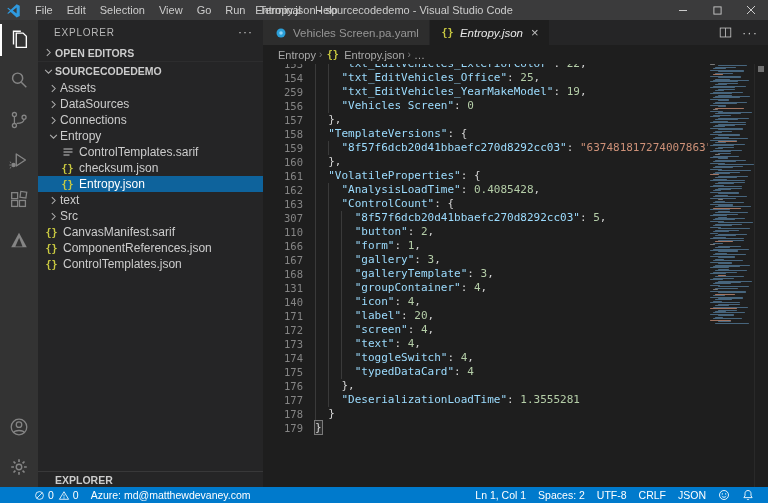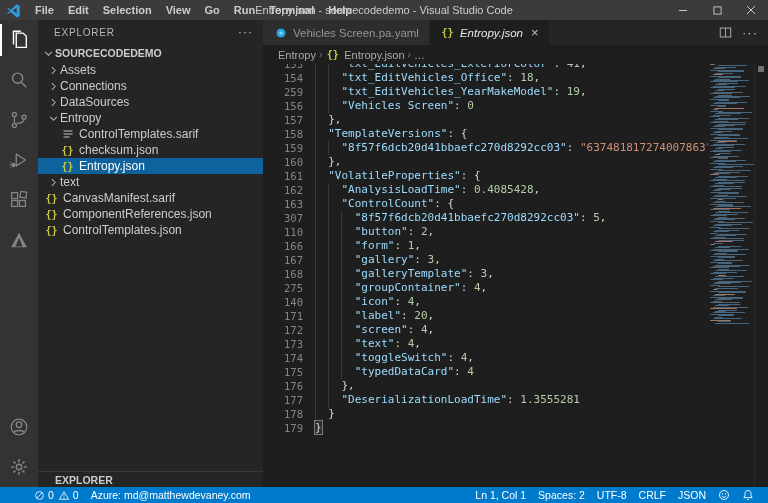--- a/index.html
+++ b/index.html
@@ -5,21 +5,21 @@
   * { margin:0; padding:0; box-sizing:border-box; }
   html,body { width:768px; height:503px; overflow:hidden; background:#1e1e1e;
               font-family:"Liberation Sans", sans-serif; }
   .window { width:768px; height:503px; display:flex; flex-direction:column; }
 
   
   .titlebar { height:20px; background:#3b3b3c; display:flex; align-items:center;
               position:relative; flex:0 0 auto; color:#cccccc; font-size:11px; }
   .vscode-logo { width:16px; height:16px; margin:0 6px 0 6px; display:flex; align-items:center; }
   .menus { display:flex; align-items:center; height:100%; }
-  .menu-item { padding:0 7px; height:100%; display:flex; align-items:center; cursor:default;font-weight:bold; }
+  .menu-item { padding:0 7px; height:100%; display:flex; align-items:center; cursor:default; }
   .win-title { position:absolute; left:0; right:0; text-align:center; pointer-events:none;
                color:#cccccc; font-size:11px; }
   .win-controls { margin-left:auto; display:flex; height:100%; z-index:2; }
   .win-btn { width:34px; height:100%; display:flex; align-items:center; justify-content:center;
              color:#cccccc; }
 
   
   .main { flex:1 1 auto; display:flex; min-height:0; }
 
   
@@ -214,20 +214,28 @@
           </div>
         </div>
     </div>
 
     <div class="sidebar">
       <div class="sb-title">
         <span>EXPLORER</span>
         <span class="more">···</span>
       </div>
       <div id="sb-sections">
+          <div class="sb-section open-editors">
+            <span class="chev">
+              <svg width="9" height="9" viewBox="0 0 16 16">
+                <path d="M5 2l6 6-6 6" fill="none" stroke="currentColor" stroke-width="1.8"></path>
+              </svg>
+            </span>
+            <span>OPEN EDITORS</span>
+          </div>
           <div class="sb-section">
             <span class="chev expanded">
               <svg width="9" height="9" viewBox="0 0 16 16">
                 <path d="M5 2l6 6-6 6" fill="none" stroke="currentColor" stroke-width="1.8"></path>
               </svg>
             </span>
             <span>SOURCECODEDEMO</span>
           </div>
         </div>
       <div class="tree" id="tree">
@@ -238,29 +246,29 @@
               </svg>
             </span>
             <span>Assets</span>
           </div>
           <div class="tree-row" style="padding-left: 8px;">
             <span class="chev">
               <svg width="9" height="9" viewBox="0 0 16 16">
                 <path d="M5 2l6 6-6 6" fill="none" stroke="currentColor" stroke-width="1.8"></path>
               </svg>
             </span>
-            <span>Connections</span>
+            <span>DataSources</span>
           </div>
           <div class="tree-row" style="padding-left: 8px;">
             <span class="chev">
               <svg width="9" height="9" viewBox="0 0 16 16">
                 <path d="M5 2l6 6-6 6" fill="none" stroke="currentColor" stroke-width="1.8"></path>
               </svg>
             </span>
-            <span>DataSources</span>
+            <span>Connections</span>
           </div>
           <div class="tree-row" style="padding-left: 8px;">
             <span class="chev expanded">
               <svg width="9" height="9" viewBox="0 0 16 16">
                 <path d="M5 2l6 6-6 6" fill="none" stroke="currentColor" stroke-width="1.8"></path>
               </svg>
             </span>
             <span>Entropy</span>
           </div>
           <div class="tree-row" style="padding-left: 22px;">
@@ -279,20 +287,28 @@
             <span class="file-ico ico-json">{}</span>
             <span>Entropy.json</span>
           </div>
           <div class="tree-row" style="padding-left: 8px;">
             <span class="chev">
               <svg width="9" height="9" viewBox="0 0 16 16">
                 <path d="M5 2l6 6-6 6" fill="none" stroke="currentColor" stroke-width="1.8"></path>
               </svg>
             </span>
             <span>text</span>
+          </div>
+          <div class="tree-row" style="padding-left: 8px;">
+            <span class="chev">
+              <svg width="9" height="9" viewBox="0 0 16 16">
+                <path d="M5 2l6 6-6 6" fill="none" stroke="currentColor" stroke-width="1.8"></path>
+              </svg>
+            </span>
+            <span>Src</span>
           </div>
           <div class="tree-row" style="padding-left: 6px;">
             <span class="file-ico ico-json">{}</span>
             <span>CanvasManifest.sarif</span>
           </div>
           <div class="tree-row" style="padding-left: 6px;">
             <span class="file-ico ico-json">{}</span>
             <span>ComponentReferences.json</span>
           </div>
           <div class="tree-row" style="padding-left: 6px;">
@@ -341,37 +357,37 @@
             <span class="file-ico ico-json" style="margin: 0px;">{}</span>
             <span>Entropy.json</span>
           </span>
           <span class="sep">›</span>
           <span class="bc-item">
             <span>…</span>
           </span>
         </div>
       <div class="codewrap">
         <div class="codelines" id="codelines">
-            <div class="line"><span class="lnum">153</span><span class="ltext"><span class="guide"></span><span class="guide"></span><span class="k">"txt_EditVehicles_ExteriorColor"</span><span class="p">: </span><span class="n">41</span><span class="p">,</span></span></div>
-            <div class="line"><span class="lnum">154</span><span class="ltext"><span class="guide"></span><span class="guide"></span><span class="k">"txt_EditVehicles_Office"</span><span class="p">: </span><span class="n">18</span><span class="p">,</span></span></div>
+            <div class="line"><span class="lnum">153</span><span class="ltext"><span class="guide"></span><span class="guide"></span><span class="k">"txt_EditVehicles_ExteriorColor"</span><span class="p">: </span><span class="n">22</span><span class="p">,</span></span></div>
+            <div class="line"><span class="lnum">154</span><span class="ltext"><span class="guide"></span><span class="guide"></span><span class="k">"txt_EditVehicles_Office"</span><span class="p">: </span><span class="n">25</span><span class="p">,</span></span></div>
             <div class="line"><span class="lnum">259</span><span class="ltext"><span class="guide"></span><span class="guide"></span><span class="k">"txt_EditVehicles_YearMakeModel"</span><span class="p">: </span><span class="n">19</span><span class="p">,</span></span></div>
             <div class="line"><span class="lnum">156</span><span class="ltext"><span class="guide"></span><span class="guide"></span><span class="k">"Vehicles Screen"</span><span class="p">: </span><span class="n">0</span></span></div>
             <div class="line"><span class="lnum">157</span><span class="ltext"><span class="guide"></span><span class="p">},</span></span></div>
             <div class="line"><span class="lnum">158</span><span class="ltext"><span class="guide"></span><span class="k">"TemplateVersions"</span><span class="p">: {</span></span></div>
             <div class="line"><span class="lnum">159</span><span class="ltext"><span class="guide"></span><span class="guide"></span><span class="k">"8f57f6dcb20d41bbaefc270d8292cc03"</span><span class="p">: </span><span class="s">"637481817274007863"</span></span></div>
             <div class="line"><span class="lnum">160</span><span class="ltext"><span class="guide"></span><span class="p">},</span></span></div>
             <div class="line"><span class="lnum">161</span><span class="ltext"><span class="guide"></span><span class="k">"VolatileProperties"</span><span class="p">: {</span></span></div>
             <div class="line"><span class="lnum">162</span><span class="ltext"><span class="guide"></span><span class="guide"></span><span class="k">"AnalysisLoadTime"</span><span class="p">: </span><span class="n">0.4085428</span><span class="p">,</span></span></div>
             <div class="line"><span class="lnum">163</span><span class="ltext"><span class="guide"></span><span class="guide"></span><span class="k">"ControlCount"</span><span class="p">: {</span></span></div>
             <div class="line"><span class="lnum">307</span><span class="ltext"><span class="guide"></span><span class="guide"></span><span class="guide"></span><span class="k">"8f57f6dcb20d41bbaefc270d8292cc03"</span><span class="p">: </span><span class="n">5</span><span class="p">,</span></span></div>
             <div class="line"><span class="lnum">110</span><span class="ltext"><span class="guide"></span><span class="guide"></span><span class="guide"></span><span class="k">"button"</span><span class="p">: </span><span class="n">2</span><span class="p">,</span></span></div>
             <div class="line"><span class="lnum">166</span><span class="ltext"><span class="guide"></span><span class="guide"></span><span class="guide"></span><span class="k">"form"</span><span class="p">: </span><span class="n">1</span><span class="p">,</span></span></div>
             <div class="line"><span class="lnum">167</span><span class="ltext"><span class="guide"></span><span class="guide"></span><span class="guide"></span><span class="k">"gallery"</span><span class="p">: </span><span class="n">3</span><span class="p">,</span></span></div>
             <div class="line"><span class="lnum">168</span><span class="ltext"><span class="guide"></span><span class="guide"></span><span class="guide"></span><span class="k">"galleryTemplate"</span><span class="p">: </span><span class="n">3</span><span class="p">,</span></span></div>
-            <div class="line"><span class="lnum">275</span><span class="ltext"><span class="guide"></span><span class="guide"></span><span class="guide"></span><span class="k">"groupContainer"</span><span class="p">: </span><span class="n">4</span><span class="p">,</span></span></div>
+            <div class="line"><span class="lnum">131</span><span class="ltext"><span class="guide"></span><span class="guide"></span><span class="guide"></span><span class="k">"groupContainer"</span><span class="p">: </span><span class="n">4</span><span class="p">,</span></span></div>
             <div class="line"><span class="lnum">140</span><span class="ltext"><span class="guide"></span><span class="guide"></span><span class="guide"></span><span class="k">"icon"</span><span class="p">: </span><span class="n">4</span><span class="p">,</span></span></div>
             <div class="line"><span class="lnum">171</span><span class="ltext"><span class="guide"></span><span class="guide"></span><span class="guide"></span><span class="k">"label"</span><span class="p">: </span><span class="n">20</span><span class="p">,</span></span></div>
             <div class="line"><span class="lnum">172</span><span class="ltext"><span class="guide"></span><span class="guide"></span><span class="guide"></span><span class="k">"screen"</span><span class="p">: </span><span class="n">4</span><span class="p">,</span></span></div>
             <div class="line"><span class="lnum">173</span><span class="ltext"><span class="guide"></span><span class="guide"></span><span class="guide"></span><span class="k">"text"</span><span class="p">: </span><span class="n">4</span><span class="p">,</span></span></div>
             <div class="line"><span class="lnum">174</span><span class="ltext"><span class="guide"></span><span class="guide"></span><span class="guide"></span><span class="k">"toggleSwitch"</span><span class="p">: </span><span class="n">4</span><span class="p">,</span></span></div>
             <div class="line"><span class="lnum">175</span><span class="ltext"><span class="guide"></span><span class="guide"></span><span class="guide"></span><span class="k">"typedDataCard"</span><span class="p">: </span><span class="n">4</span></span></div>
             <div class="line"><span class="lnum">176</span><span class="ltext"><span class="guide"></span><span class="guide"></span><span class="p">},</span></span></div>
             <div class="line"><span class="lnum">177</span><span class="ltext"><span class="guide"></span><span class="guide"></span><span class="k">"DeserializationLoadTime"</span><span class="p">: </span><span class="n">1.3555281</span></span></div>
             <div class="line"><span class="lnum">178</span><span class="ltext"><span class="guide"></span><span class="p">}</span></span></div>
             <div class="line"><span class="lnum">179</span><span class="ltext"><span class="p bracket-match">}</span></span></div>

